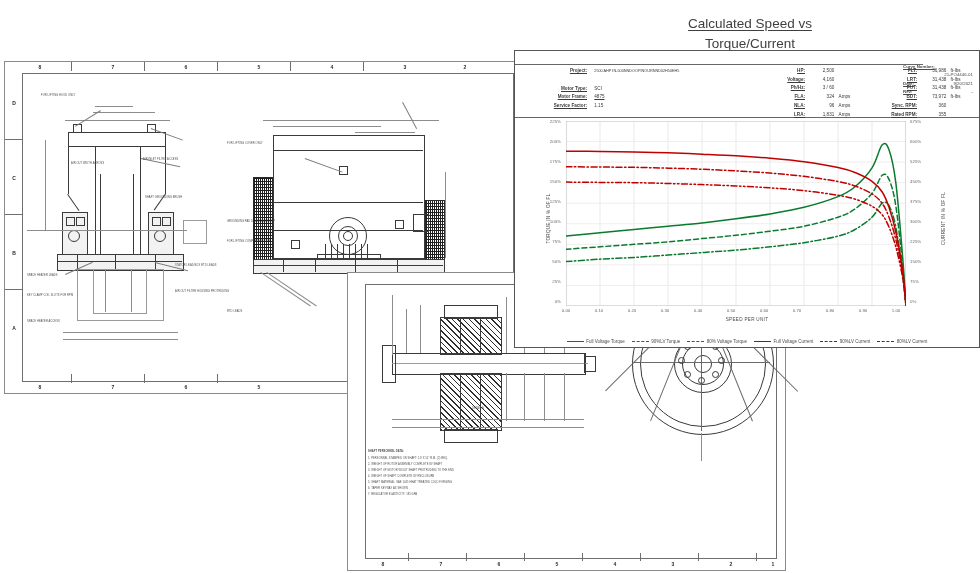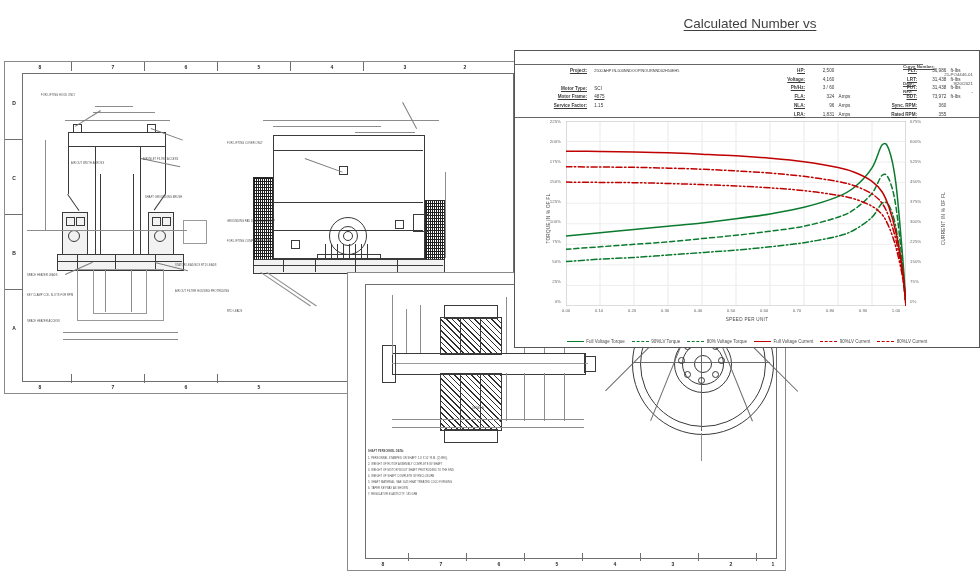--- a/index.html
+++ b/index.html
@@ -307,21 +307,22 @@
     <div class="micro" style="left:20px;top:190px;">2.  WEIGHT OF ROTOR ASSEMBLY COMPLETE W/ SHAFT</div>
     <div class="micro" style="left:20px;top:196px;">3.  WEIGHT OF MOTOR W/OUT SHAFT PROTRUDING TO THE END</div>
     <div class="micro" style="left:20px;top:202px;">4.  WEIGHT OF SHAFT COMPLETE W/ ENCLOSURE</div>
     <div class="micro" style="left:20px;top:208px;">5.  SHAFT MATERIAL: SAE 1045 HEAT TREATED COLD FORGING</div>
     <div class="micro" style="left:20px;top:214px;">6.  TAPER KEYWAY AS SHOWN</div>
     <div class="micro" style="left:20px;top:220px;">7.  REGULATOR ELASTICITY: 185 GPA</div>
   </div>
 </div>
 
 <div id="chart-title">
-  <span class="tl">Calculated Number vs</span>
+  <span class="tl">Calculated Speed vs</span>
+  <span class="tl">Torque/Current</span>
 </div>
 
 <div id="chart-panel">
 
   <div class="cn-block">
     <div class="cn-row">
       <span class="cn-lab">Curve Number:</span>
     </div>
     <div class="cn-row" style="justify-content:flex-end;">
       <span>21-PO4446-01</span>

